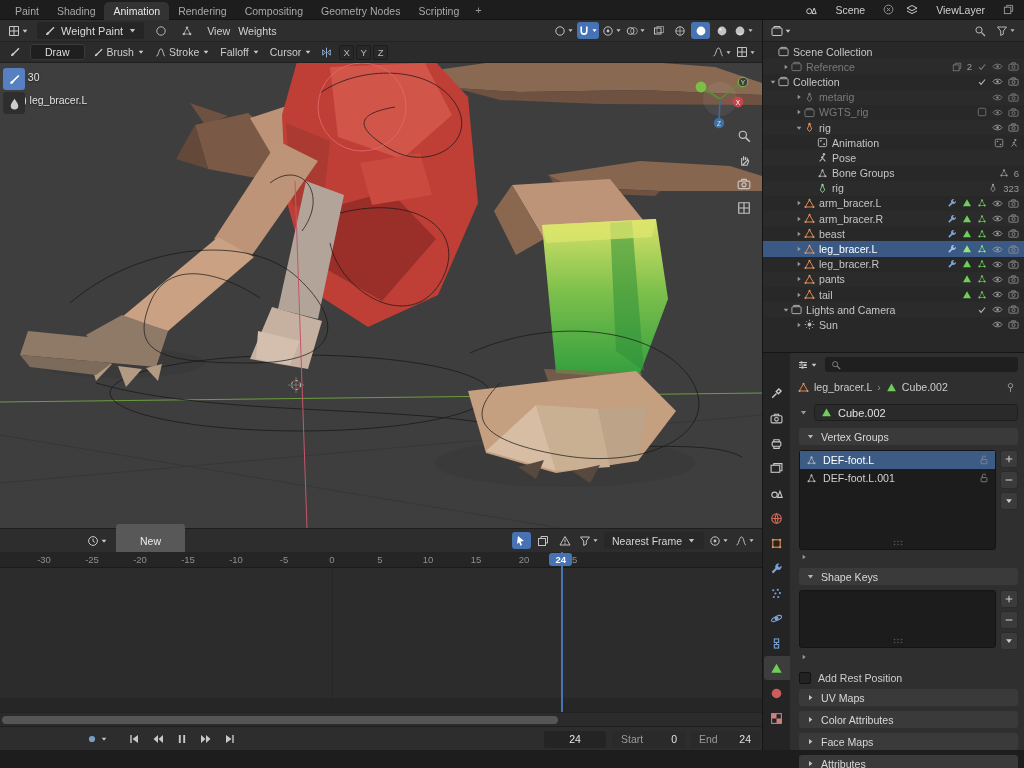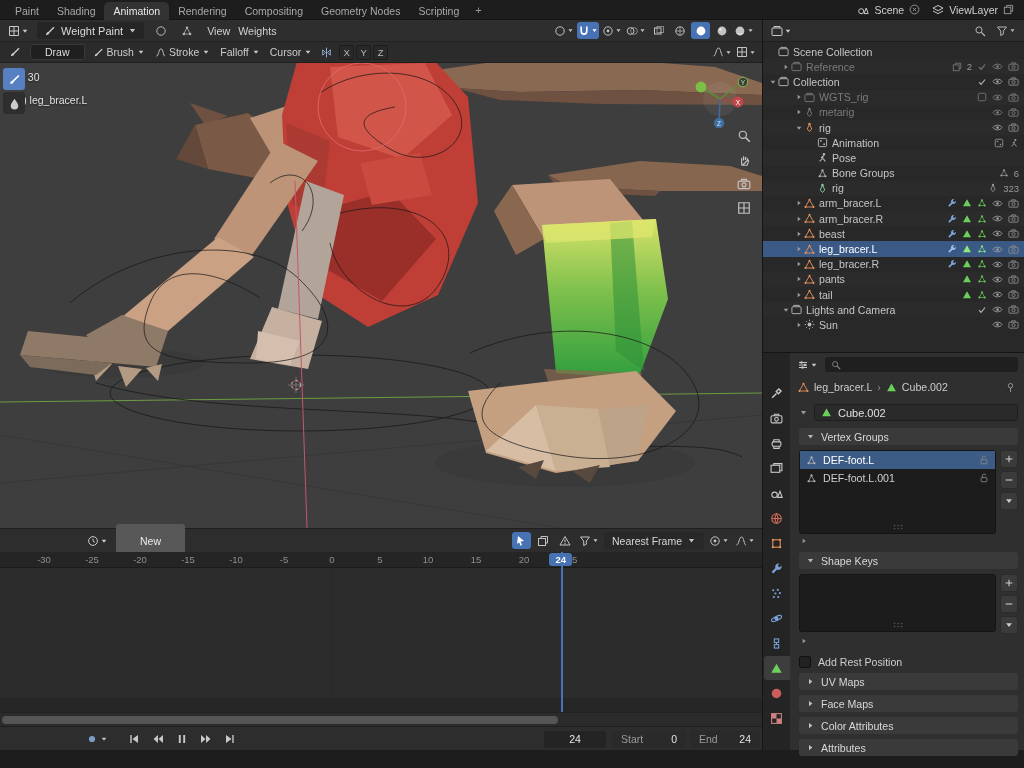--- a/index.html
+++ b/index.html
@@ -8,21 +8,21 @@
        font-family:"Liberation Sans","DejaVu Sans",sans-serif;font-size:11px;color:#c8c8c8;user-select:none}
   .icon{display:inline-flex;align-items:center;justify-content:center;color:#c3c3c3;flex:0 0 auto}
   .icon svg{display:block}
   
   #topbar{position:absolute;left:0;top:0;width:1024px;height:20px;background:#1d1d1d;border-bottom:1px solid #141414;display:flex;align-items:center;padding:0 6px}
   #topbar-tabs{display:flex;align-items:flex-end;height:20px}
   .ws-tab{padding:3px 9px;font-size:10.5px;color:#a8a8a8;border-radius:5px 5px 0 0;white-space:nowrap}
   .ws-tab.active{background:#333333;color:#e8e8e8}
   .ws-add{padding:2px 7px;color:#9a9a9a}
   #topbar-right{margin-left:auto;display:flex;gap:12px;align-items:center;padding-right:4px}
-  .tb-sel{display:flex;align-items:center;gap:5px;font-size:10.5px;color:#d0d0d0}
+  .tb-sel{display:flex;align-items:center;gap:18px;font-size:10.5px;color:#d0d0d0}
   
   #vp-header{position:absolute;left:0;top:20px;width:762px;height:22px;background:#2e2e2e;border-bottom:1px solid #232323;display:flex;align-items:center;gap:7px;padding:0 7px}
   .dd-field{display:flex;align-items:center;gap:5px;background:#252525;border-radius:3px;height:17px;padding:0 7px;color:#dadada}
   .menu-item{color:#cfcfcf;padding:0 4px;font-size:10.7px}
   .hdr-icons{margin-left:auto;display:flex;gap:2px;align-items:center}
   .icon-btn{min-width:19px;height:17px;display:flex;align-items:center;justify-content:center;border-radius:3px;color:#c3c3c3;gap:1px;padding:0 1px}
   .icon-btn.active{background:#4772b3;color:#fff}
   #tool-header{position:absolute;left:0;top:42px;width:762px;height:21px;background:#2b2b2b;border-bottom:1px solid #1f1f1f;display:flex;align-items:center;gap:6px;padding:0 5px}
   .tool-pill{background:#1f1f1f;border:1px solid #3a3a3a;border-radius:3px;height:16px;display:flex;align-items:center;padding:0 14px;color:#dddddd;font-size:10.5px}
   .slider{position:relative;height:16px;border-radius:3px;background:#454545;overflow:hidden;font-size:10.3px;color:#efefef}
@@ -724,31 +724,26 @@
           </span>
         </div>
         <div class="ol-row dim" style="padding-left: 30px;">
           <span class="ol-exp">
             <svg width="8" height="8" viewBox="0 0 12 12">
               <path d="M4 2.5l4.5 3.5L4 9.5z" fill="currentColor"></path>
             </svg>
           </span>
           <span class="icon" style="color: rgb(185, 185, 185);">
             <svg width="11" height="11" viewBox="0 0 12 12">
-              <rect x="1" y="3" width="10" height="7.5" rx="1" fill="none" stroke="currentColor"></rect>
-              <path d="M3 3V1.5h6V3" fill="none" stroke="currentColor"></path>
-            </svg>
-          </span>
-          <span class="lbl">WGTS_rig</span>
+              <path d="M6 2l2.4 5.6L6 10.4 3.6 7.6z" fill="none" stroke="currentColor"></path>
+              <circle cx="6" cy="2.2" r="1.3" fill="currentColor"></circle>
+            </svg>
+          </span>
+          <span class="lbl">metarig</span>
           <span class="ol-right">
-            <span class="icon" style="color: rgb(181, 181, 181);">
-              <svg width="10" height="10" viewBox="0 0 12 12">
-                <rect x="1.5" y="1.5" width="9" height="9" rx="1.5" fill="none" stroke="currentColor"></rect>
-              </svg>
-            </span>
             <span class="icon" style="color: rgb(96, 96, 96);">
               <svg width="11" height="11" viewBox="0 0 12 12">
                 <path d="M1 6c2.2-3.4 7.8-3.4 10 0-2.2 3.4-7.8 3.4-10 0z" fill="none" stroke="currentColor"></path>
                 <circle cx="6" cy="6" r="1.5" fill="currentColor"></circle>
               </svg>
             </span>
             <span class="icon" style="color: rgb(96, 96, 96);">
               <svg width="11" height="11" viewBox="0 0 12 12">
                 <rect x="1" y="3.5" width="10" height="6.5" rx="1" fill="none" stroke="currentColor"></rect>
                 <circle cx="6" cy="6.7" r="1.7" fill="none" stroke="currentColor"></circle>
@@ -758,26 +753,31 @@
           </span>
         </div>
         <div class="ol-row dim" style="padding-left: 30px;">
           <span class="ol-exp">
             <svg width="8" height="8" viewBox="0 0 12 12">
               <path d="M4 2.5l4.5 3.5L4 9.5z" fill="currentColor"></path>
             </svg>
           </span>
           <span class="icon" style="color: rgb(185, 185, 185);">
             <svg width="11" height="11" viewBox="0 0 12 12">
-              <path d="M6 2l2.4 5.6L6 10.4 3.6 7.6z" fill="none" stroke="currentColor"></path>
-              <circle cx="6" cy="2.2" r="1.3" fill="currentColor"></circle>
-            </svg>
-          </span>
-          <span class="lbl">metarig</span>
+              <rect x="1" y="3" width="10" height="7.5" rx="1" fill="none" stroke="currentColor"></rect>
+              <path d="M3 3V1.5h6V3" fill="none" stroke="currentColor"></path>
+            </svg>
+          </span>
+          <span class="lbl">WGTS_rig</span>
           <span class="ol-right">
+            <span class="icon" style="color: rgb(181, 181, 181);">
+              <svg width="10" height="10" viewBox="0 0 12 12">
+                <rect x="1.5" y="1.5" width="9" height="9" rx="1.5" fill="none" stroke="currentColor"></rect>
+              </svg>
+            </span>
             <span class="icon" style="color: rgb(96, 96, 96);">
               <svg width="11" height="11" viewBox="0 0 12 12">
                 <path d="M1 6c2.2-3.4 7.8-3.4 10 0-2.2 3.4-7.8 3.4-10 0z" fill="none" stroke="currentColor"></path>
                 <circle cx="6" cy="6" r="1.5" fill="currentColor"></circle>
               </svg>
             </span>
             <span class="icon" style="color: rgb(96, 96, 96);">
               <svg width="11" height="11" viewBox="0 0 12 12">
                 <rect x="1" y="3.5" width="10" height="6.5" rx="1" fill="none" stroke="currentColor"></rect>
                 <circle cx="6" cy="6.7" r="1.7" fill="none" stroke="currentColor"></circle>
@@ -1453,21 +1453,21 @@
         </div>
         <div class="panel-h">
           <span class="icon" id="vg-chev" style="color: rgb(181, 181, 181);">
               <svg width="9" height="9" viewBox="0 0 12 12">
                 <path d="M2.5 4l3.5 4.5L9.5 4z" fill="currentColor"></path>
               </svg>
             </span>
           <span>Vertex Groups</span>
         </div>
         <div class="pgroup">
-          <div class="list-box" style="height:84px">
+          <div class="list-box" style="height:100px">
             <div id="vg-items">
                 <div class="vg-row selected">
                   <span class="icon" style="color: rgb(181, 181, 181);">
                     <svg width="11" height="11" viewBox="0 0 12 12">
                       <circle cx="6" cy="2.6" r="1.2" fill="currentColor"></circle>
                       <circle cx="2.8" cy="9" r="1.2" fill="currentColor"></circle>
                       <circle cx="9.2" cy="9" r="1.2" fill="currentColor"></circle>
                       <path d="M6 2.6L2.8 9h6.4z" fill="none" stroke="currentColor" stroke-width="0.8"></path>
                     </svg>
                   </span>
@@ -1591,29 +1591,29 @@
                 </svg>
               </span>
               <span>UV Maps</span>
             </div>
             <div class="panel-h">
               <span class="icon">
                 <svg width="9" height="9" viewBox="0 0 12 12">
                   <path d="M4 2.5l4.5 3.5L4 9.5z" fill="currentColor"></path>
                 </svg>
               </span>
-              <span>Face Maps</span>
+              <span>Color Attributes</span>
             </div>
             <div class="panel-h">
               <span class="icon">
                 <svg width="9" height="9" viewBox="0 0 12 12">
                   <path d="M4 2.5l4.5 3.5L4 9.5z" fill="currentColor"></path>
                 </svg>
               </span>
-              <span>Color Attributes</span>
+              <span>Face Maps</span>
             </div>
             <div class="panel-h">
               <span class="icon">
                 <svg width="9" height="9" viewBox="0 0 12 12">
                   <path d="M4 2.5l4.5 3.5L4 9.5z" fill="currentColor"></path>
                 </svg>
               </span>
               <span>Attributes</span>
             </div>
           </div>

